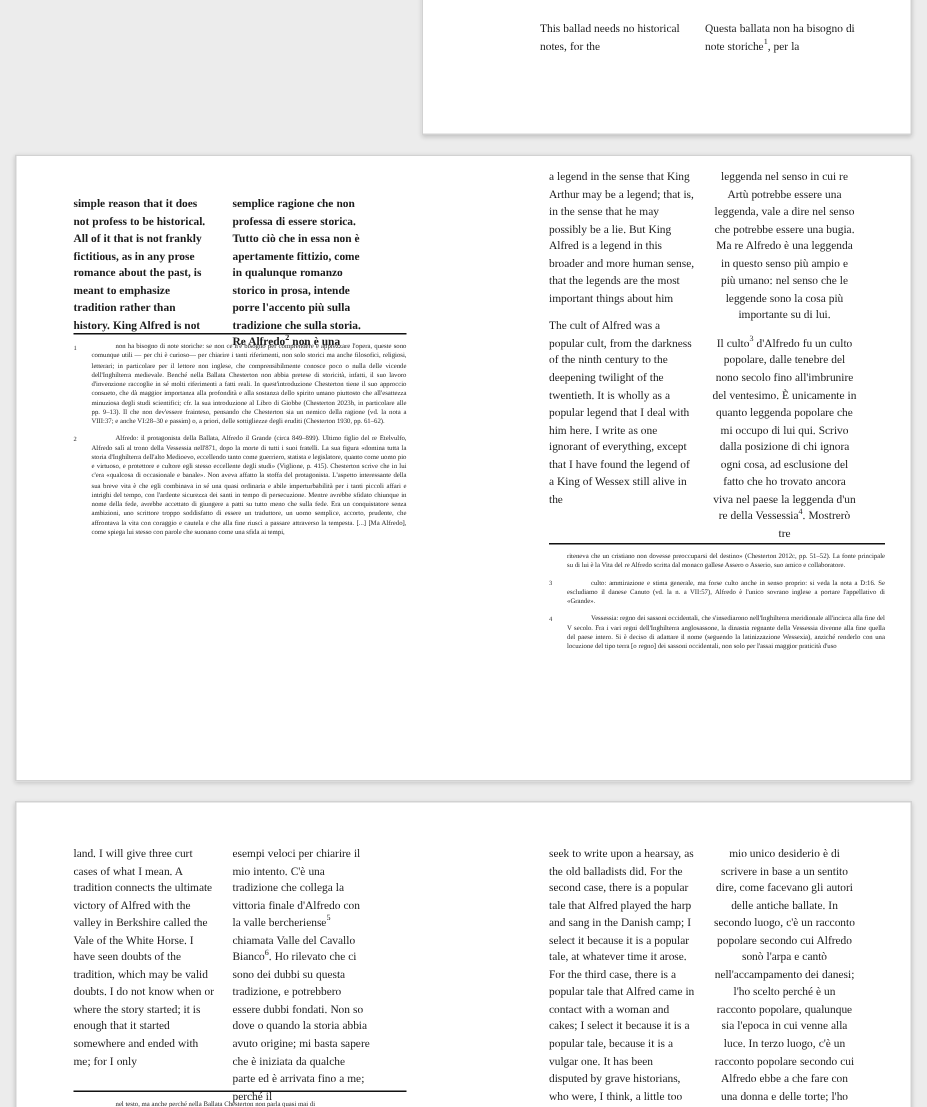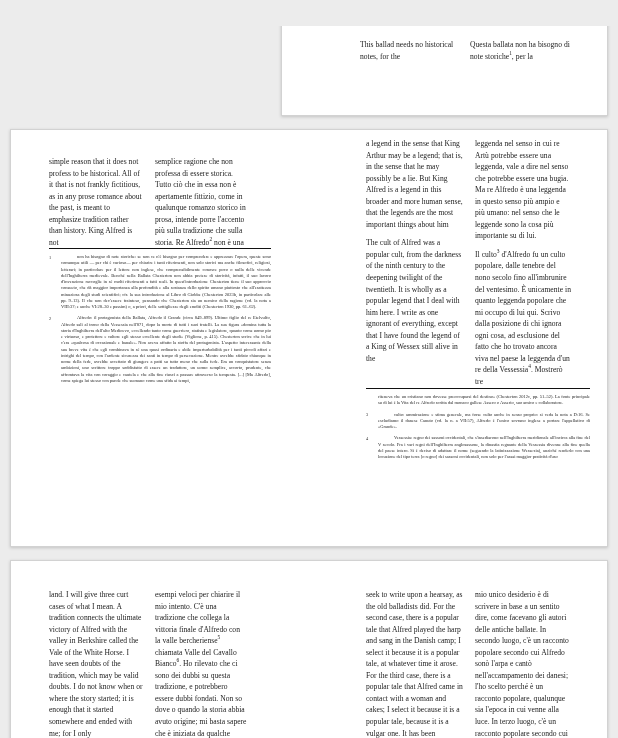--- a/index.html
+++ b/index.html
@@ -12,21 +12,20 @@
     background: #ececec;
     font-family: "Liberation Serif", serif;
     overflow: hidden;
     position: relative;
   }
 
   .viewer {
     position: absolute;
     inset: 0;
     overflow: hidden;
-    margin-top: 26px;
   }
 
   
   .page {
     position: absolute;
     background: #ffffff;
     box-sizing: border-box;
     border: 1px solid #d2d2d2;
     box-shadow: 0 1px 3px rgba(0,0,0,0.18);
   }
@@ -117,27 +116,27 @@
     text-indent: 16px;
     -webkit-hyphens: auto;
     hyphens: auto;
   }
 
   .fn-body.cont {
     text-indent: 0;
   }
 
   
-  .p2-body-left  { left: 38px;  top: 26px; width: 198px; }
+  .p2-body-left  { left: 38px;  top: 26px; width: 198px; font-weight: bold; }
   .p2-body-right { left: 355px; top: 8px; width: 205px; }
 
   .p2-col-a { width: 94px; margin-right: 12px; }
   .p2-col-b { width: 92px; }
   .p2-col-c { width: 97px; margin-right: 12px; }
-  .p2-col-d { width: 96px; }
+  .p2-col-d { width: 96px; text-align: center; }
 
   .p2-fn-left  { left: 38px;  top: 118px; width: 222px; }
   .p2-fn-right { left: 355px; top: 258px; width: 224px; }
 
   
   .p1-body { left: 78px; top: 222px; width: 224px; display: flex; }
   .p1-col-a { width: 96px; margin-right: 14px; }
   .p1-col-b { width: 114px; }
 
   

